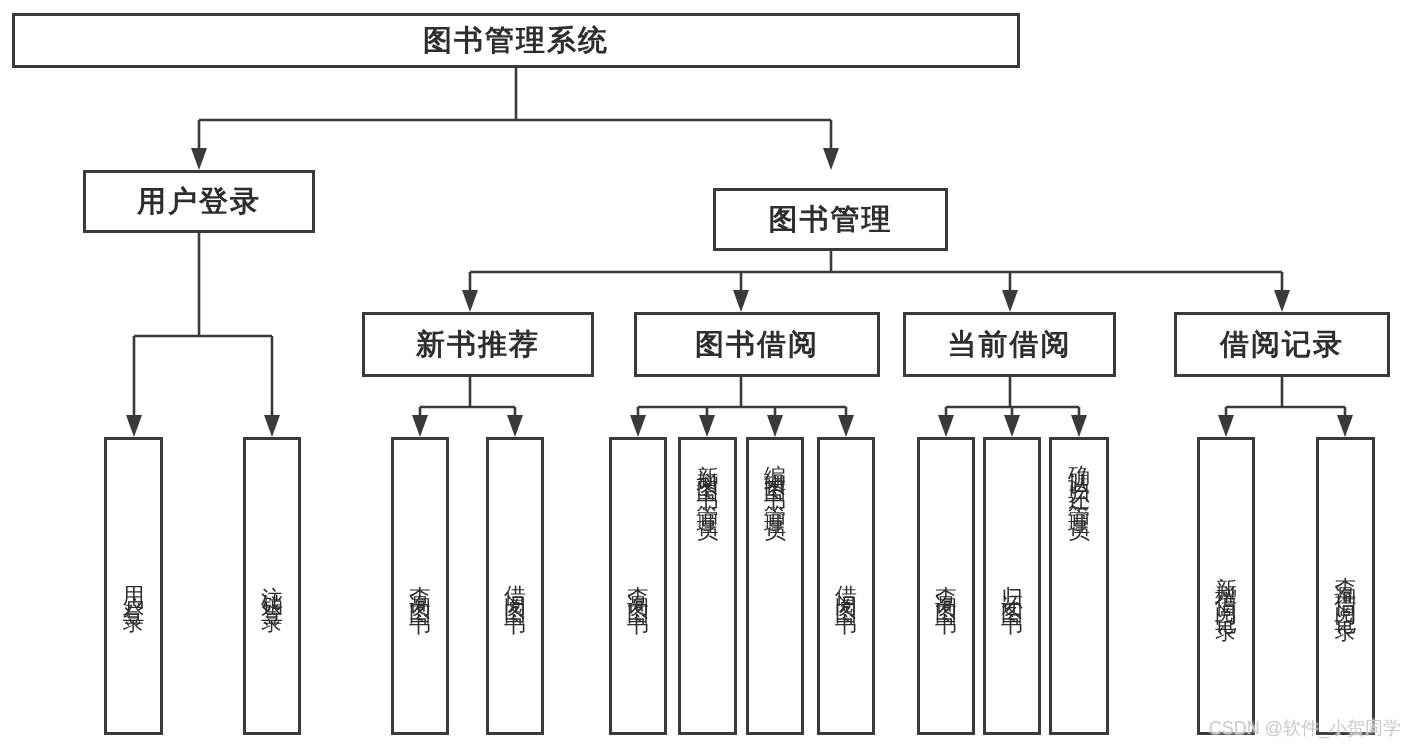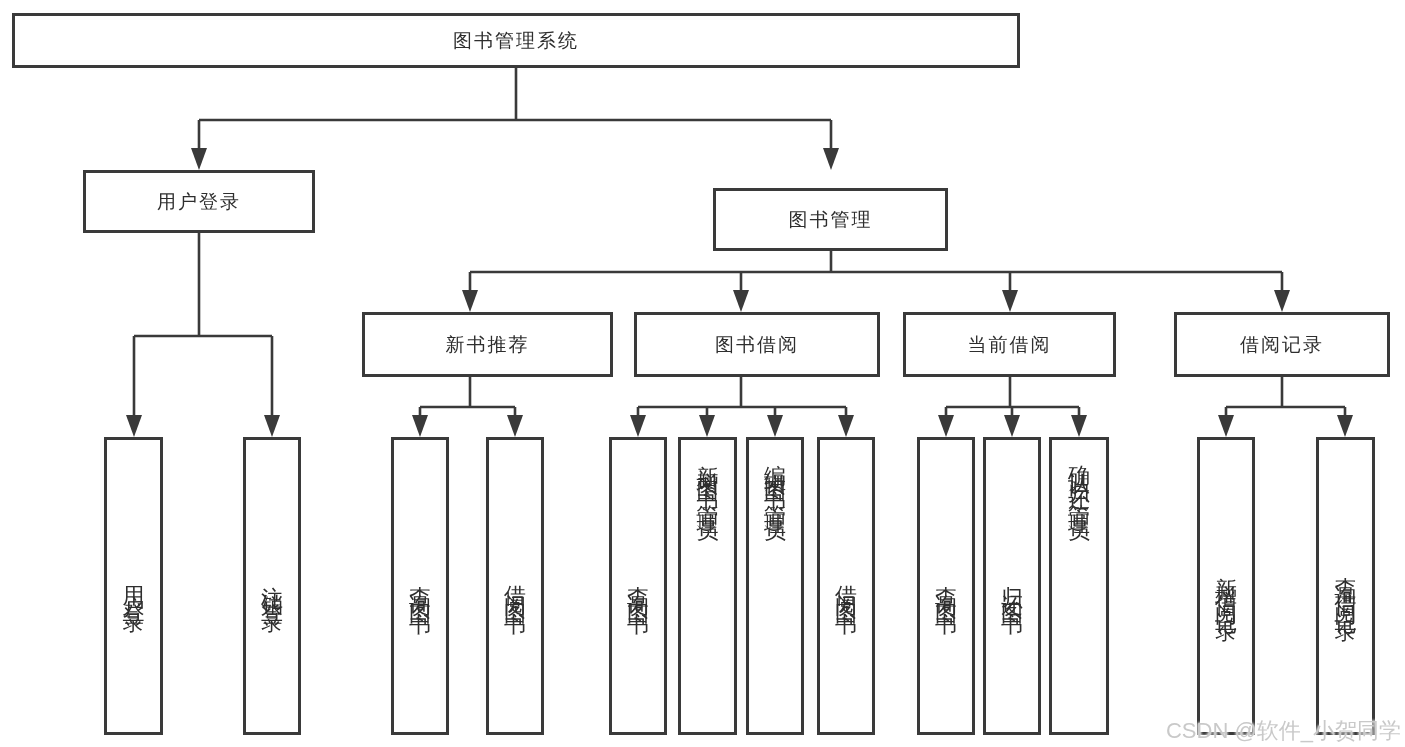--- a/index.html
+++ b/index.html
@@ -16,37 +16,37 @@
     background:var(--background);
     overflow:hidden;
   }
   .connectors{position:absolute;left:0;top:0;width:1405px;height:747px;}
   .connector{stroke:var(--line);stroke-width:2.6;fill:none;}
   .arrowhead{fill:var(--line);stroke:none;}
   .hbox{
     position:absolute;box-sizing:border-box;
     border:3px solid var(--line);background:var(--background);
     display:flex;align-items:center;justify-content:center;
-    font-size:19px;letter-spacing:2px;color:var(--text);
+    font-size:29px;letter-spacing:2px;color:var(--text);font-weight:bold;
   }
   .vbox{
     position:absolute;box-sizing:border-box;
     border:3px solid var(--line);background:var(--background);
     display:flex;align-items:center;justify-content:center;
   }
   .vbox span{
     writing-mode:vertical-rl;text-orientation:mixed;
     font-size:22px;letter-spacing:9px;line-height:1;
     color:var(--text);
   }
   .vbox.top{align-items:flex-start;}
   .vbox.top span{padding-top:7px;letter-spacing:8px;}
   .watermark{
     position:absolute;right:4px;top:716px;
-    font-size:22px;color:var(--watermark);
+    font-size:18px;color:var(--watermark);
     text-shadow:0 0 3px #fff,0 0 3px #fff;
     white-space:nowrap;
   }
 </style>
 </head>
 <body>
 
 <div class="canvas">
 
   <svg class="connectors" viewBox="0 0 1405 747" xmlns="http://www.w3.org/2000/svg">
@@ -90,21 +90,21 @@
       <polygon class="arrowhead" points="1218,415 1234,415 1226,437"></polygon>
       <polygon class="arrowhead" points="1337,415 1353,415 1345,437"></polygon>
     </g>
   </svg>
 
   <div class="hbox" style="left:12px;top:13px;width:1008px;height:55px;">图书管理系统</div>
 
   <div class="hbox" style="left:83px;top:170px;width:232px;height:63px;">用户登录</div>
   <div class="hbox" style="left:713px;top:188px;width:235px;height:63px;">图书管理</div>
 
-  <div class="hbox" style="left:362px;top:312px;width:251px;height:65px;">新书推荐</div>
+  <div class="hbox" style="left:362px;top:312px;width:232px;height:65px;">新书推荐</div>
   <div class="hbox" style="left:634px;top:312px;width:246px;height:65px;">图书借阅</div>
   <div class="hbox" style="left:903px;top:312px;width:213px;height:65px;">当前借阅</div>
   <div class="hbox" style="left:1174px;top:312px;width:216px;height:65px;">借阅记录</div>
 
   <div class="vbox" style="left:104px;top:437px;width:59px;height:298px;">
     <span>用户登录</span>
   </div>
   <div class="vbox" style="left:243px;top:437px;width:58px;height:298px;">
     <span>注销登录</span>
   </div>

